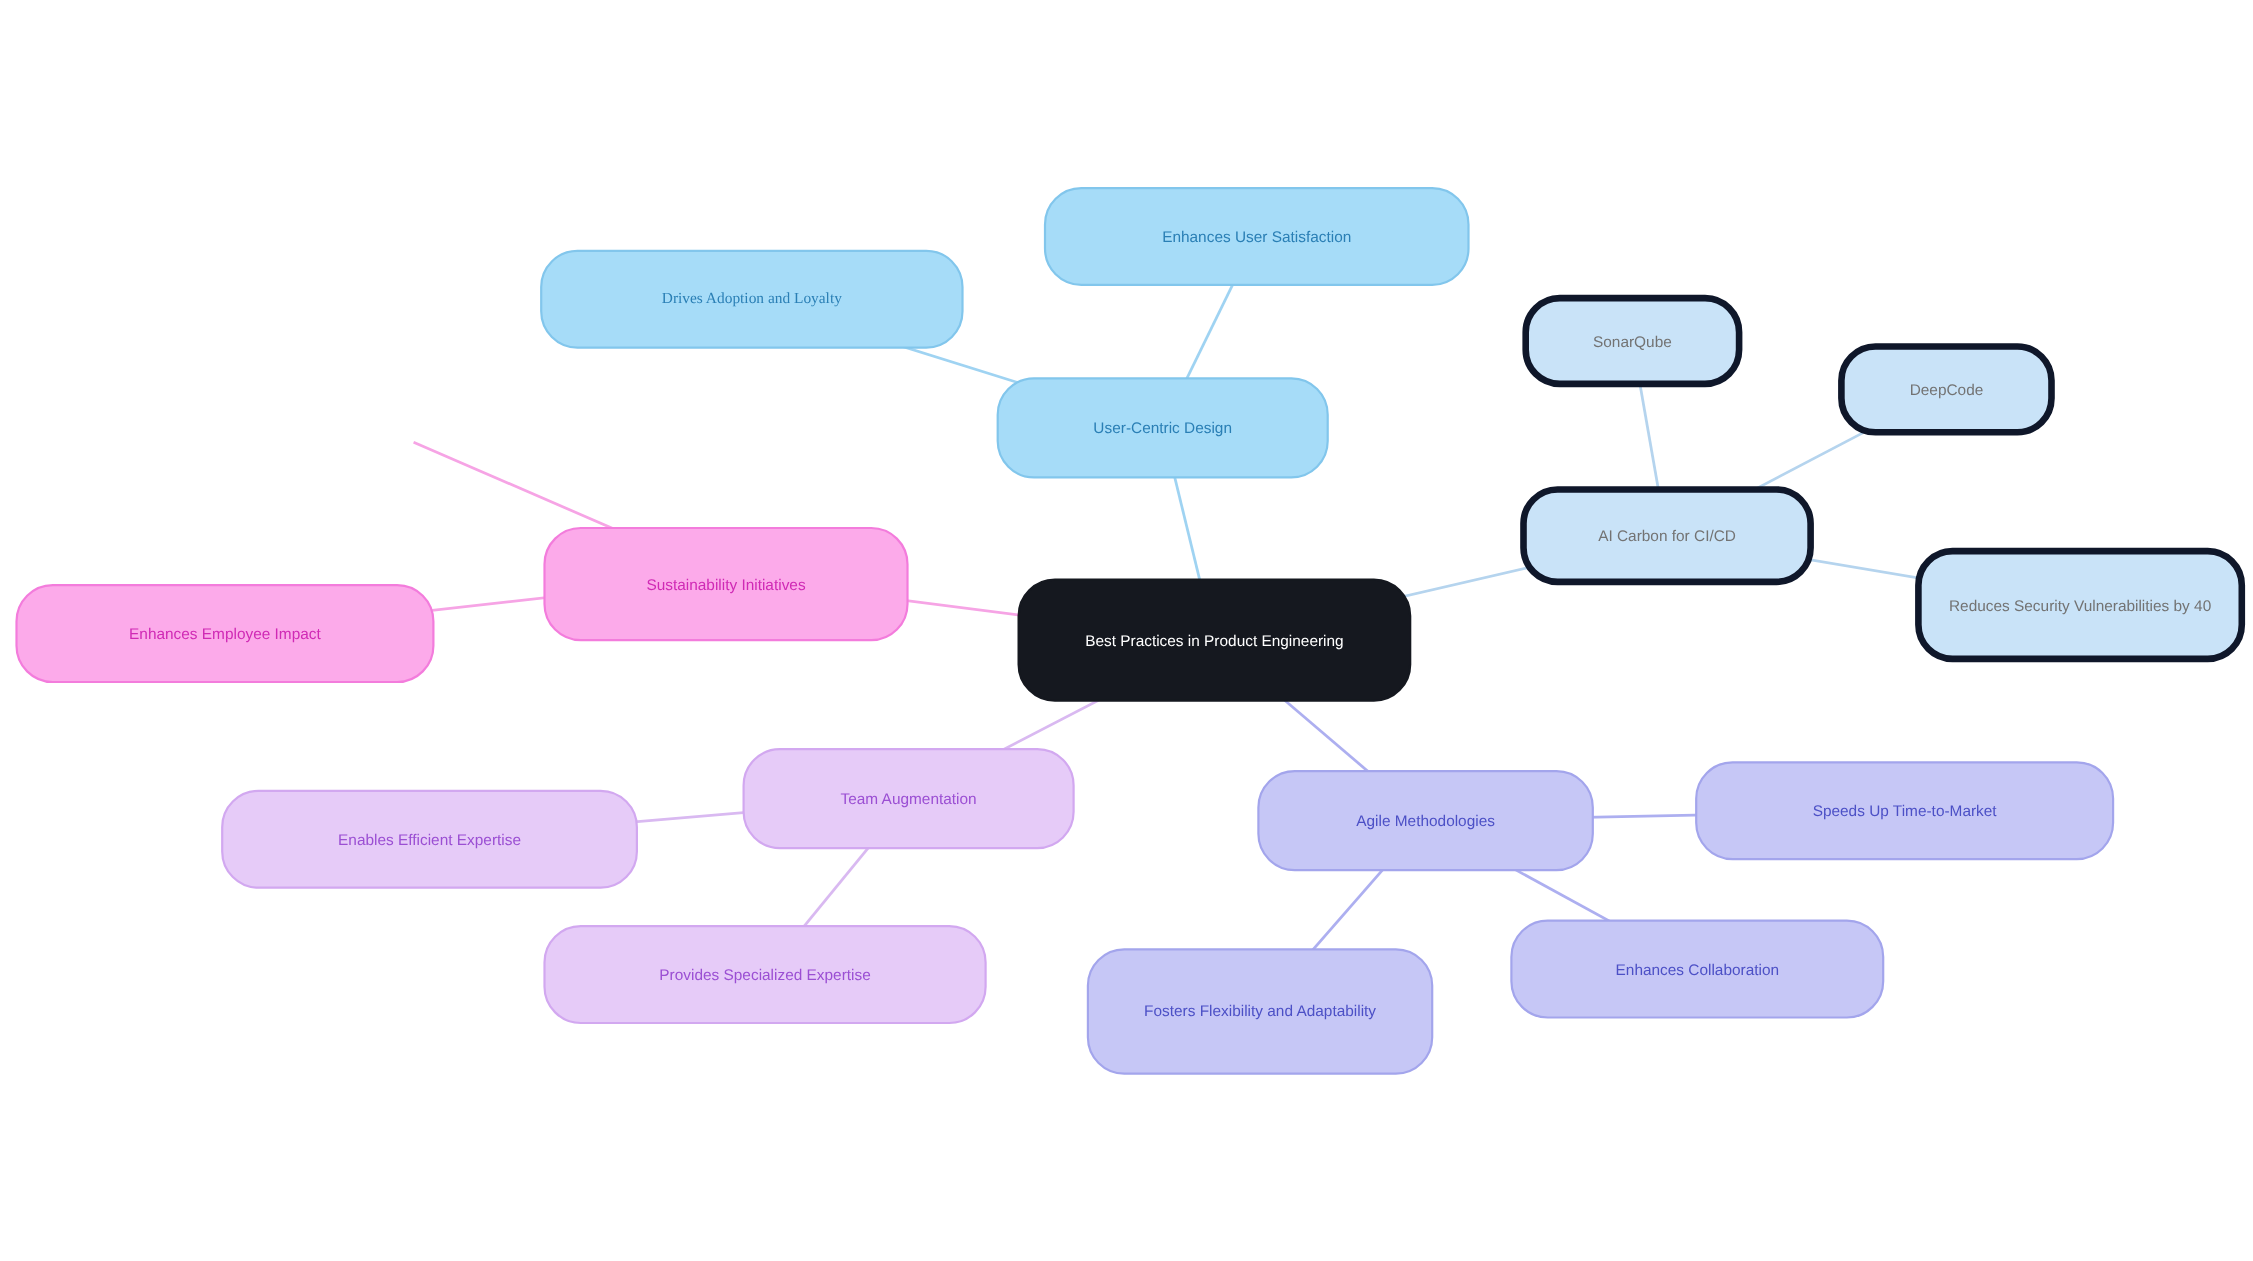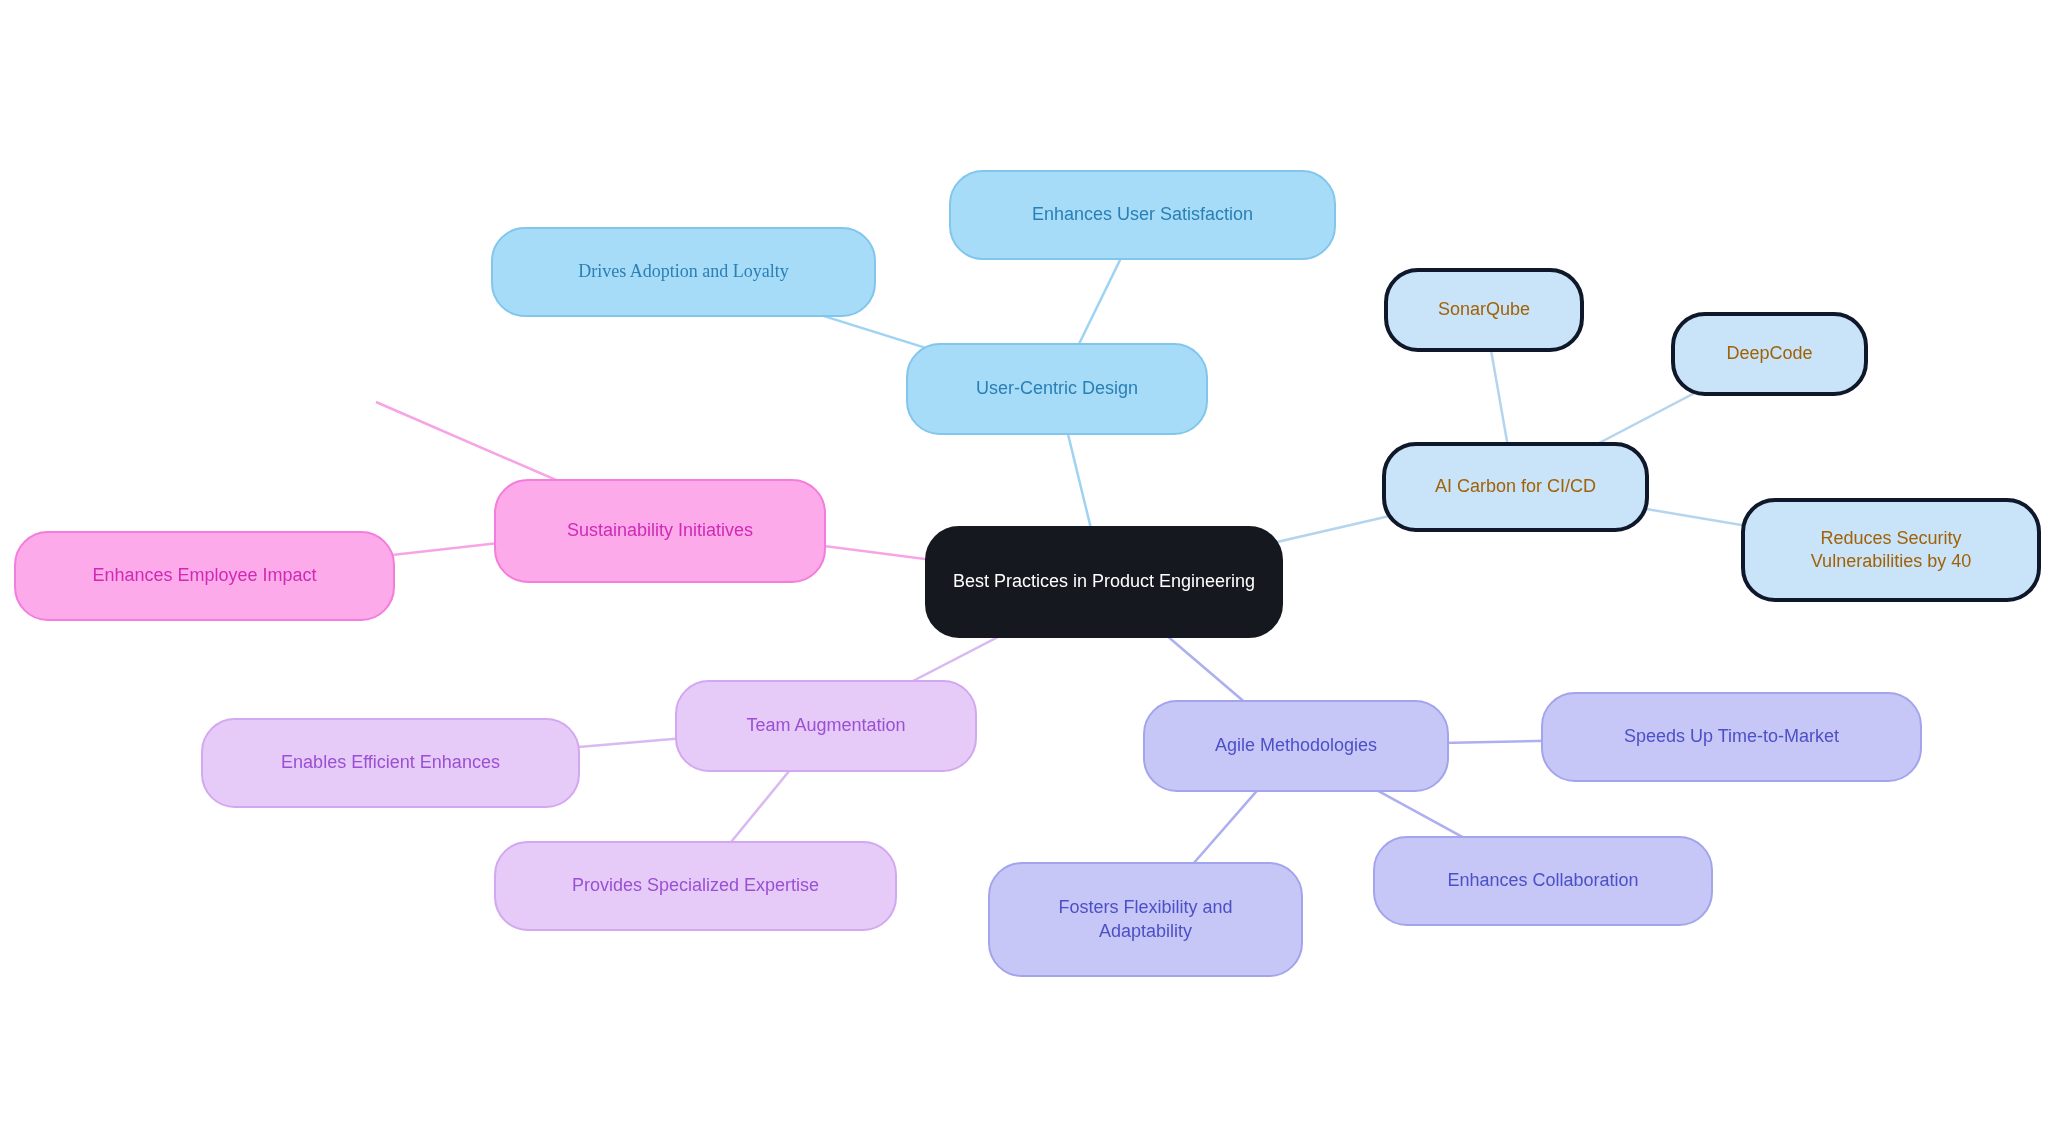--- a/index.html
+++ b/index.html
@@ -5,27 +5,27 @@
   html,body { margin:0; padding:0; background:#ffffff; }
   .canvas {
     position:relative; width:2048px; height:1146px;
     background:#ffffff; overflow:hidden;
     font-family:"Liberation Sans","DejaVu Sans",sans-serif;
   }
   svg.edges { position:absolute; left:0; top:0; width:2048px; height:1146px; }
   .node {
     position:absolute; display:flex; align-items:center; justify-content:center;
     text-align:center; border-radius:34px; box-sizing:border-box;
-    font-size:18px; font-weight:500; line-height:1.3; padding:6px 20px;
+    font-size:14px; font-weight:500; line-height:1.3; padding:6px 20px;
     cursor:default;
   }
   
   .c-center   { background:#15181f; border:2px solid #15181f; color:#ffffff; }
   .c-blue     { background:#a6dcf8; border:2px solid #82c6ec; color:#2a7fb5; }
-  .c-paleblue { background:#c9e3f8; border:4px solid #0f172a; color:#a16207; }
+  .c-paleblue { background:#c9e3f8; border:6px solid #0f172a; color:#737373; }
   .c-pink     { background:#fcaaea; border:2px solid #f37cdc; color:#d02ab5; }
   .c-purple   { background:#e6cbf8; border:2px solid #d2a8f0; color:#9b4fd3; }
   .c-peri     { background:#c6c7f6; border:2px solid #a3a5ec; color:#4c50c6; }
 
   
   .n-center { left:925px;  top:526px; width:358px; height:112px; }
   .n-ucd    { left:906px;  top:343px; width:302px; height:92px;  }
   .n-eus    { left:949px;  top:170px; width:387px; height:90px;  }
   .n-dal    { left:491px;  top:227px; width:385px; height:90px;font-family:Liberation Serif, serif;  }
   .n-ai     { left:1382px; top:442px; width:267px; height:90px;  }
@@ -80,21 +80,21 @@
 
   <div class="node c-paleblue n-ai">AI Carbon for CI/CD</div>
   <div class="node c-paleblue n-sonar">SonarQube</div>
   <div class="node c-paleblue n-deep">DeepCode</div>
   <div class="node c-paleblue n-rsv">Reduces Security Vulnerabilities by 40</div>
 
   <div class="node c-pink n-sus">Sustainability Initiatives</div>
   <div class="node c-pink n-eei">Enhances Employee Impact</div>
 
   <div class="node c-purple n-team">Team Augmentation</div>
-  <div class="node c-purple n-eee">Enables Efficient Enhances</div>
+  <div class="node c-purple n-eee">Enables Efficient Expertise</div>
   <div class="node c-peri n-agile">Agile Methodologies</div>
 
   <div class="node c-purple n-pse">Provides Specialized Expertise</div>
   <div class="node c-peri n-sut">Speeds Up Time-to-Market</div>
   <div class="node c-peri n-ec">Enhances Collaboration</div>
   <div class="node c-peri n-ffa">Fosters Flexibility and Adaptability</div>
 
 </div>
 
 </body></html>

